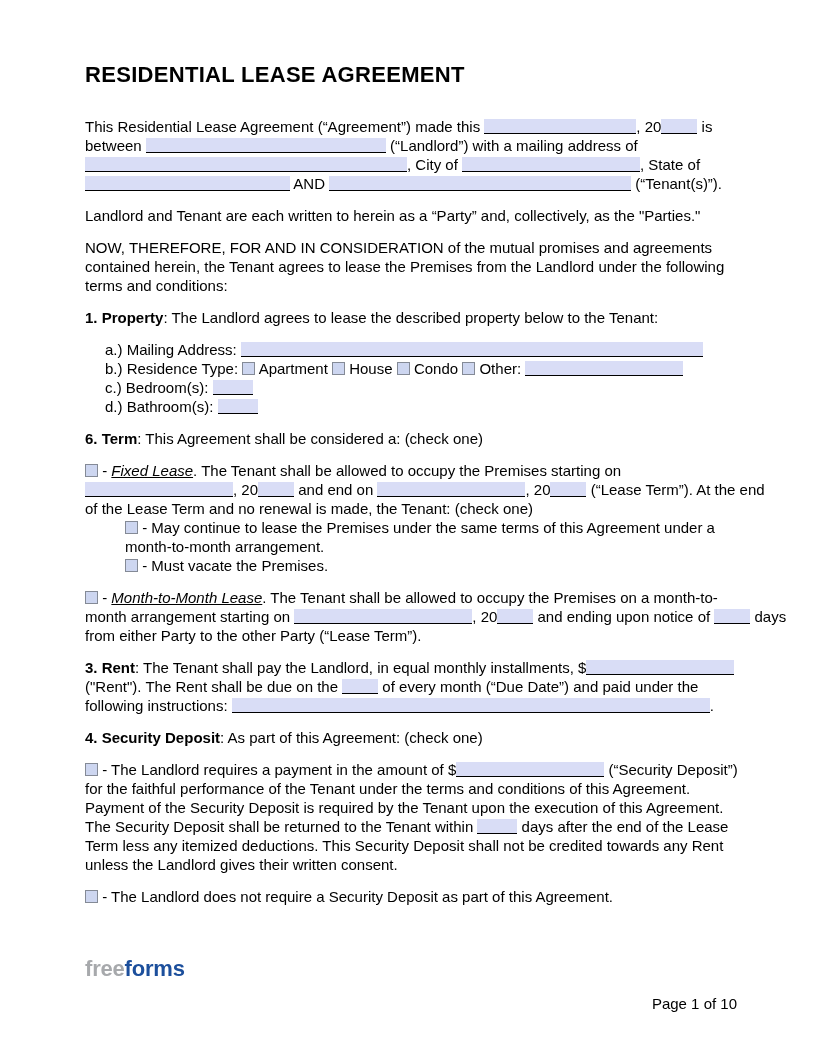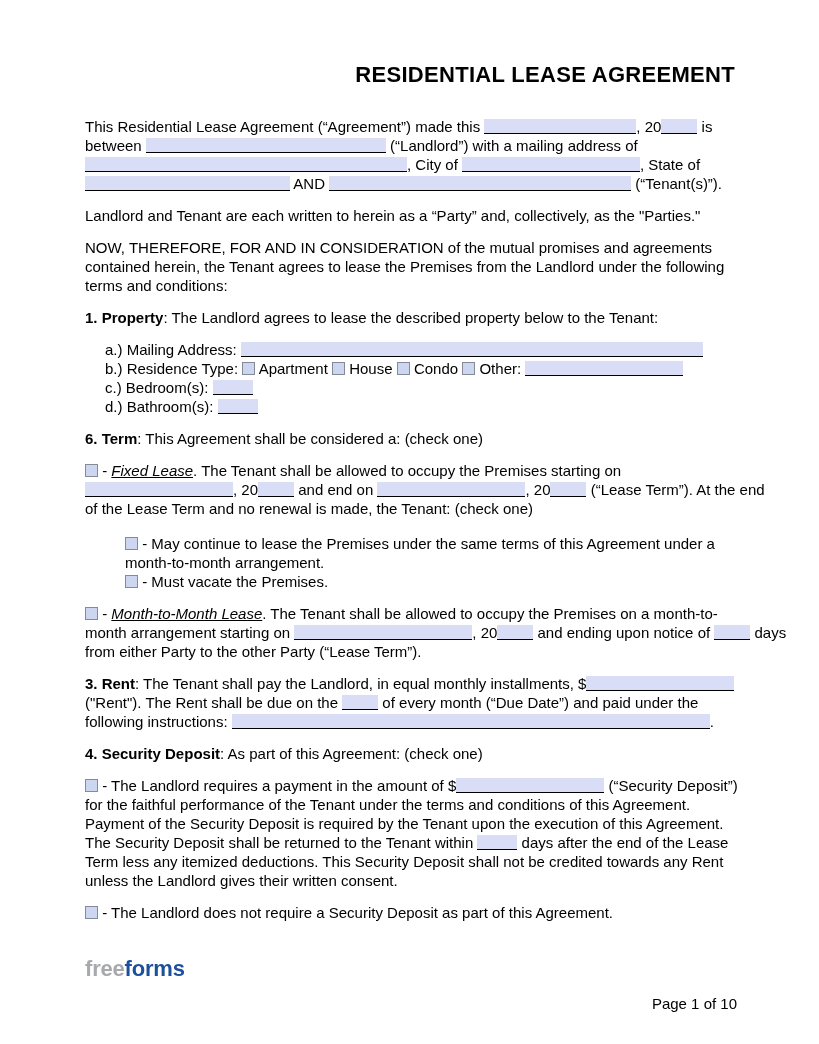--- a/index.html
+++ b/index.html
@@ -18,28 +18,28 @@
     overflow: hidden;
   }
   .content {
     position: absolute;
     left: 85px;
     top: 62px;
     width: 650px;
   }
   .title {
     margin: 0 0 29px 0;
-    text-align: right;
+    text-align: left;
     font-size: 22px;
     font-weight: bold;
     line-height: 26px;
     letter-spacing: 0.3px;
   }
   .block { margin-top: 13px; }
-  .block:first-child, .block.tight { margin-top: 16px; }
+  .block:first-child, .block.tight { margin-top: 0; }
   .line {
     white-space: nowrap;
     height: 19px;
     line-height: 19px;
   }
   .tx { }
   .bd { font-weight: bold; }
   .iu { font-style: italic; text-decoration: underline; margin-top: 16px; }
   .blank {
     display: inline-block;

